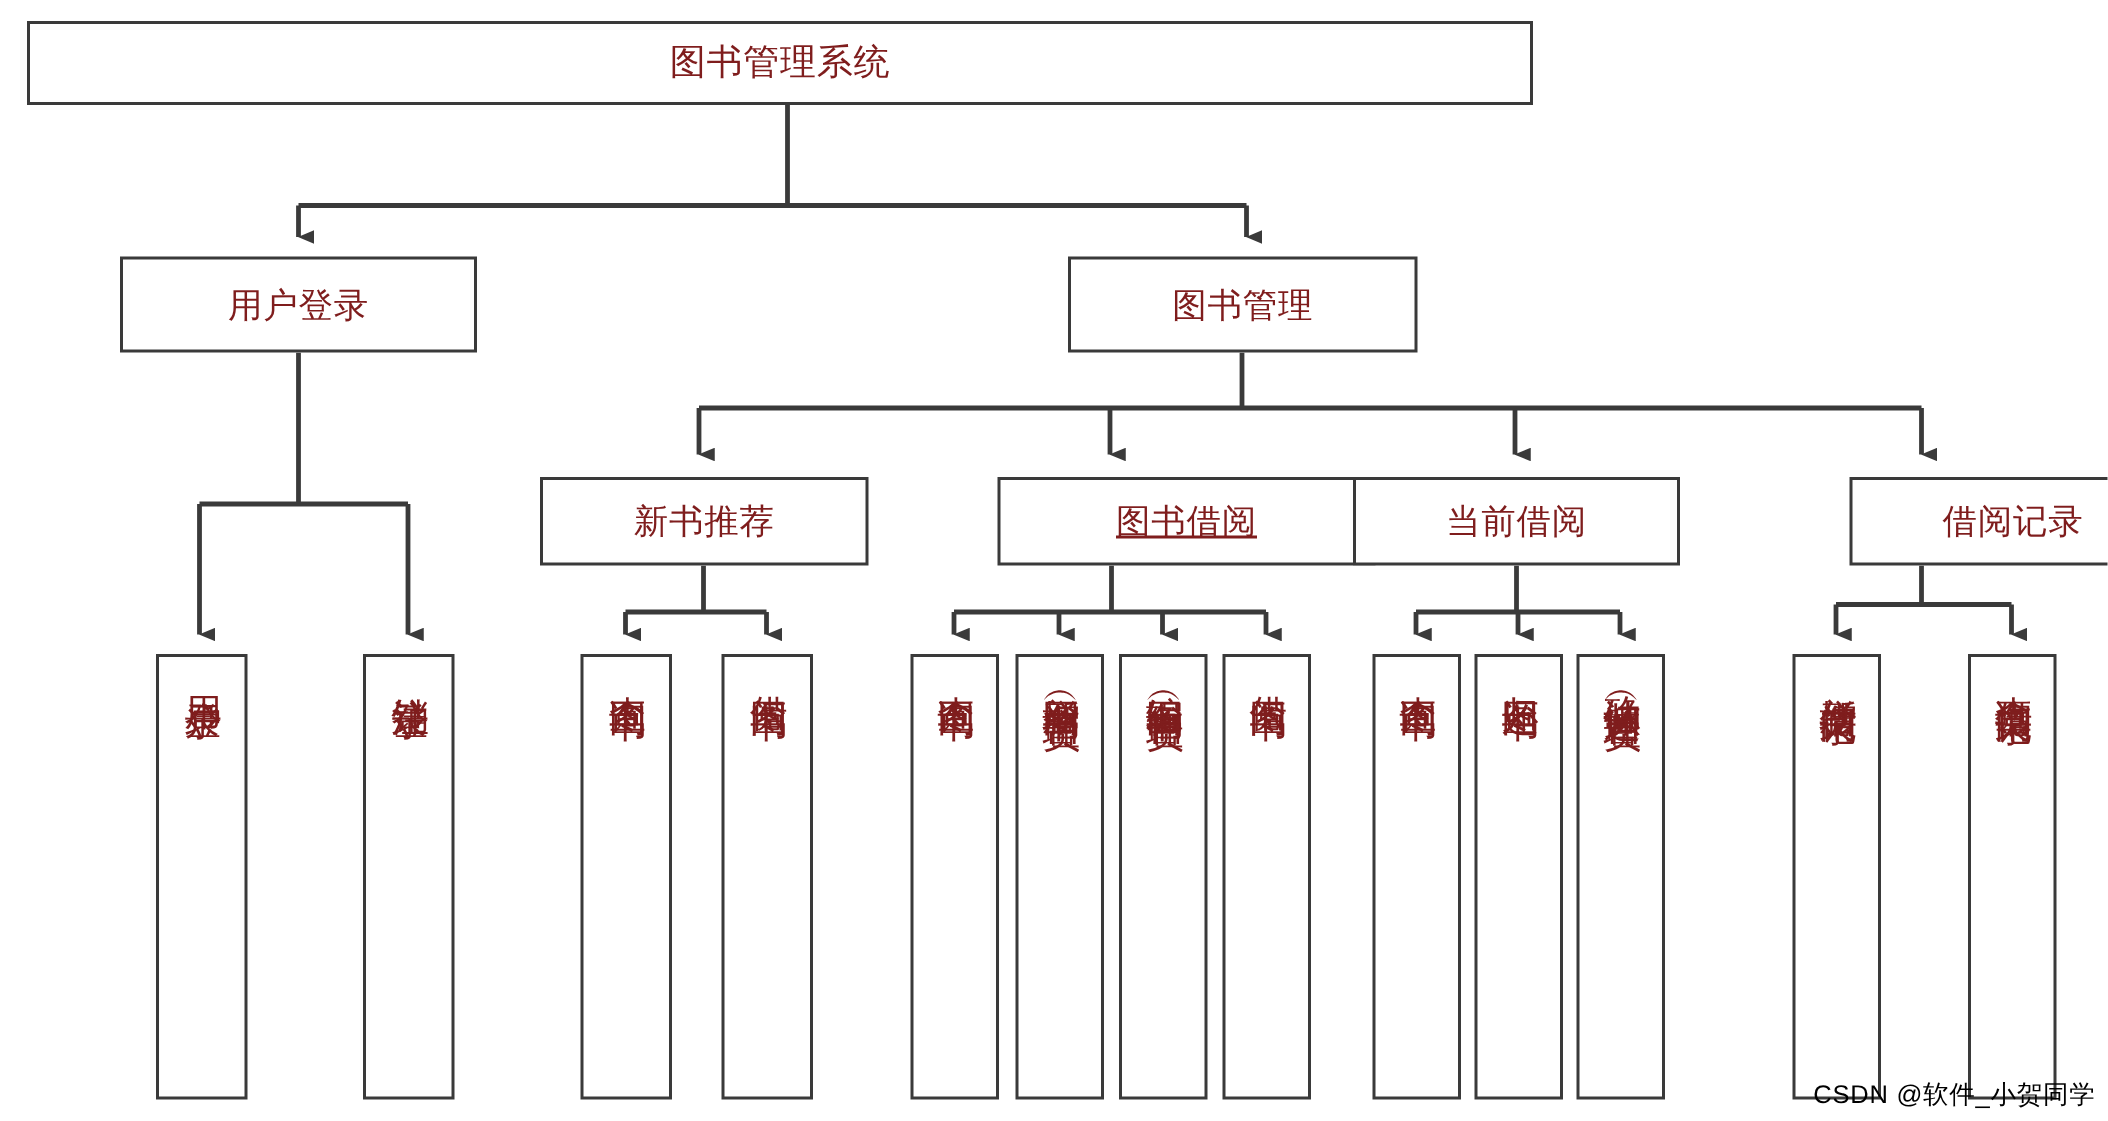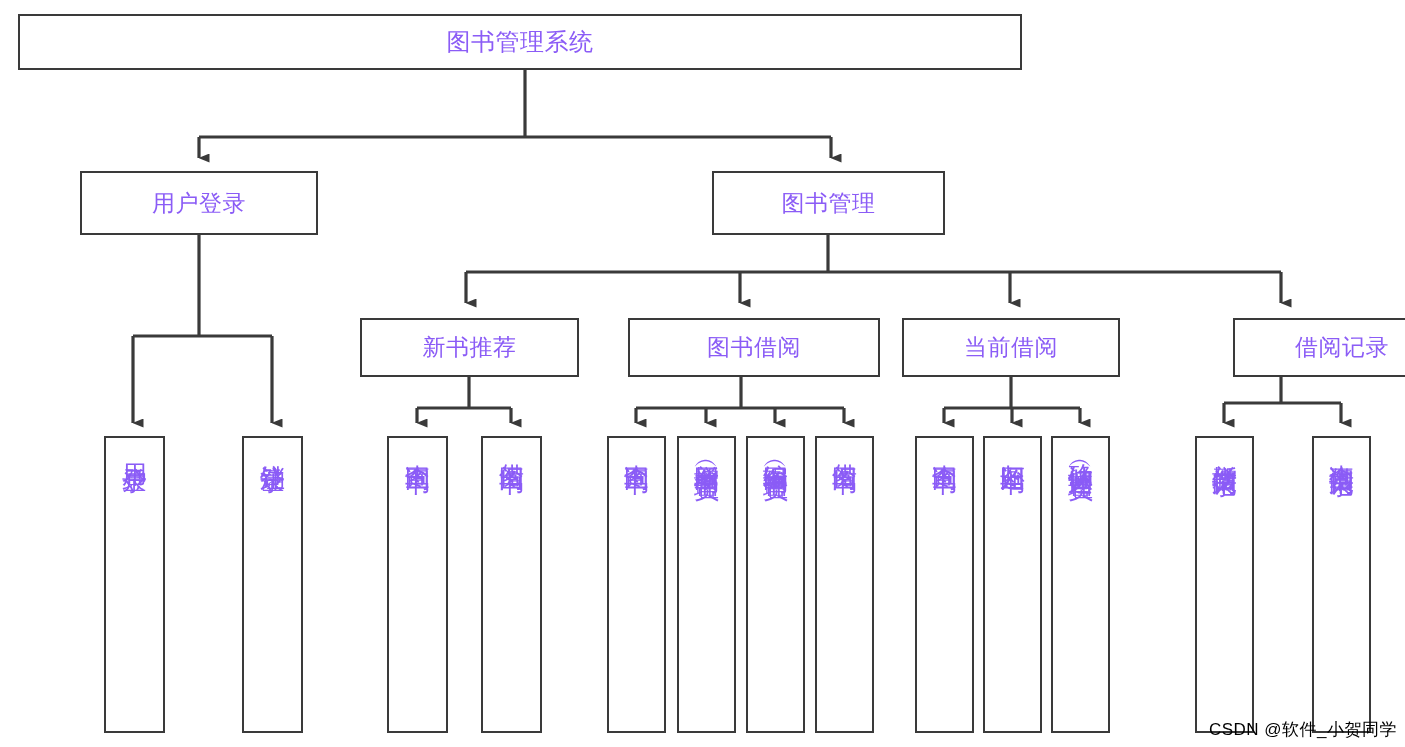--- a/index.html
+++ b/index.html
@@ -28,21 +28,21 @@
     pointer-events: none;
   }
   .node {
     position: absolute;
     box-sizing: border-box;
     background: #ffffff;
     border: 2.5px solid #3a3a3a;
     display: flex;
     align-items: center;
     justify-content: center;
-    color: #8b5cf6;
+    color: #7f1d1d;
     z-index: 2;
   }
   .node .label {
     display: block;
     white-space: nowrap;
     letter-spacing: 0.5px;
   }
   .node.h .label {
     font-size: 23px;
     line-height: 1;
@@ -138,21 +138,21 @@
   </div>
 
   <div class="node h" style="left:360px; top:318px; width:219px; height:59px;">
     <span class="label">新书推荐</span>
   </div>
 
   <div class="node h" style="left:712px; top:171px; width:233px; height:64px;">
     <span class="label">图书管理</span>
   </div>
 
-  <div class="node h" style="left:628px; top:318px; width:252px; height:59px;">
+  <div class="node h" style="left:665px; top:318px; width:252px; height:59px;text-decoration:underline;">
     <span class="label">图书借阅</span>
   </div>
 
   <div class="node h" style="left:902px; top:318px; width:218px; height:59px;justify-content:center;">
     <span class="label">当前借阅</span>
   </div>
 
   <div class="node h" style="left:1233px; top:318px; width:218px; height:59px;">
     <span class="label">借阅记录</span>
   </div>

